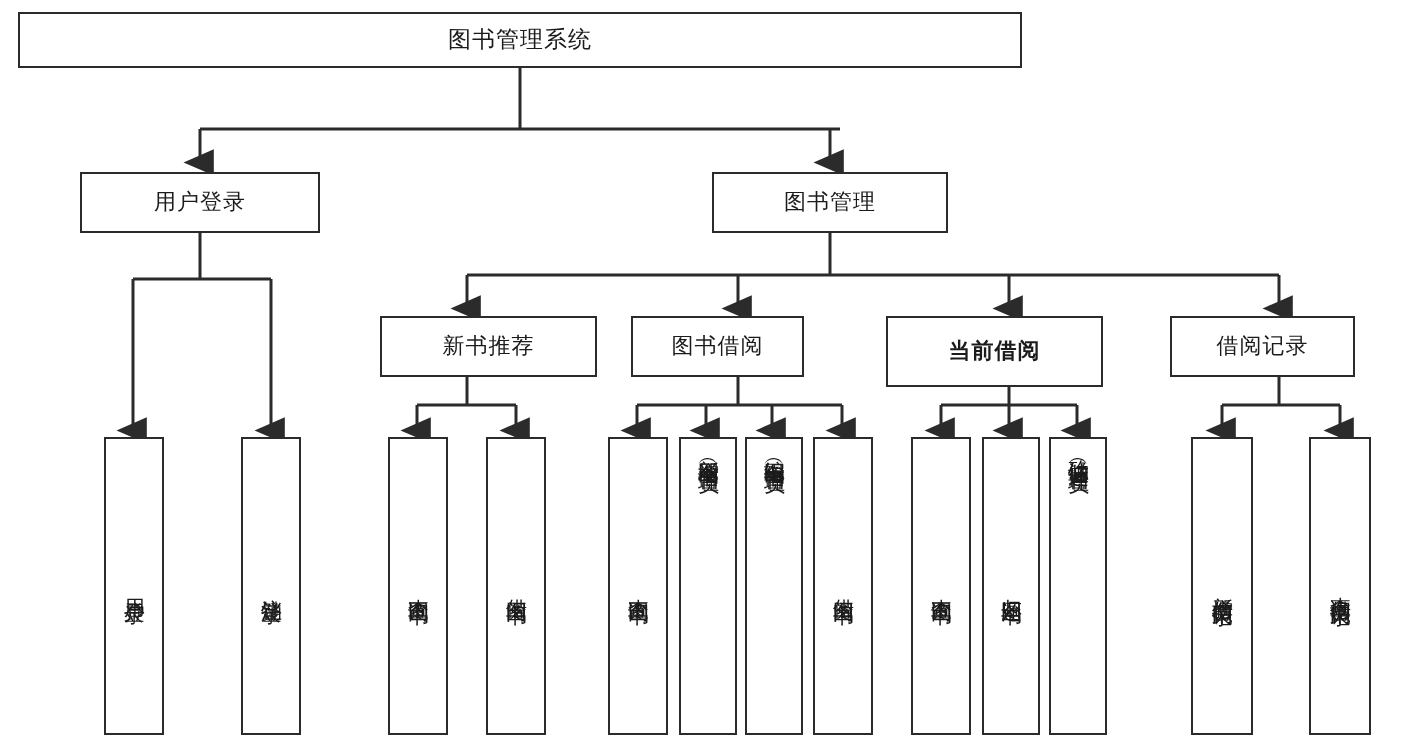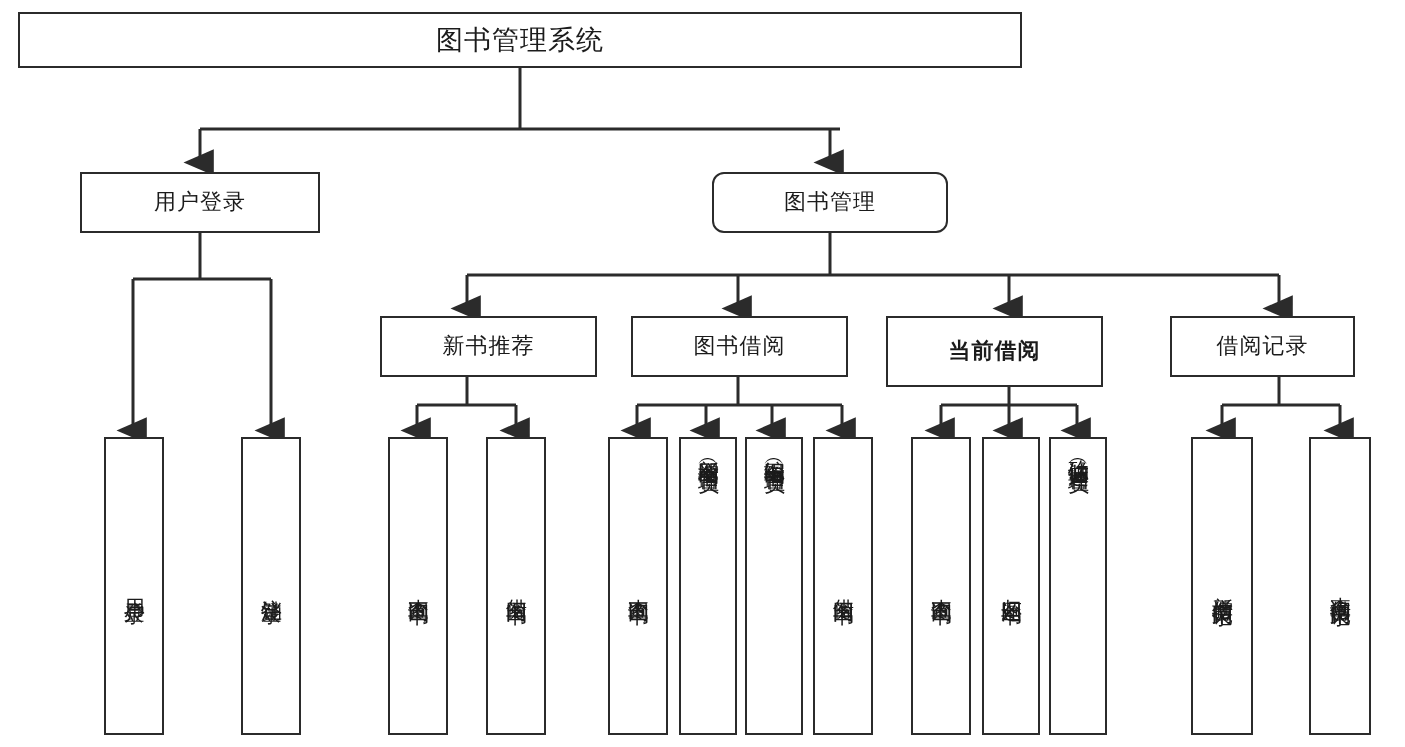--- a/index.html
+++ b/index.html
@@ -32,21 +32,21 @@
     color:#1b1b1b;
     z-index:2;
   }
   
   .node.horiz{
     font-size:22px;
     letter-spacing:1px;
     line-height:1.2;
     white-space:nowrap;
   }
-  .node.root{ font-size:27px; }
+  .node.root{ font-size:23px; }
   
   .node.vert{
     align-items:flex-start;
     justify-content:center;
     padding-top:4px;
   }
   .node.vert .vtext{
     writing-mode:vertical-rl;
     text-orientation:upright;
     font-size:21px;
@@ -125,28 +125,28 @@
     </g>
   </svg>
 
   <div class="node horiz root" style="left:18px; top:12px; width:1004px; height:56px;">
     <span>图书管理系统</span>
   </div>
 
   <div class="node horiz" style="left:80px; top:172px; width:240px; height:61px;">
     <span>用户登录</span>
   </div>
-  <div class="node horiz" style="left:712px; top:172px; width:236px; height:61px;border-radius:12px;">
+  <div class="node horiz" style="left:712px; top:172px; width:236px; height:61px;">
     <span>图书管理</span>
   </div>
 
   <div class="node horiz" style="left:380px; top:316px; width:217px; height:61px;">
     <span>新书推荐</span>
   </div>
-  <div class="node horiz" style="left:631px; top:316px; width:217px; height:61px;">
+  <div class="node horiz" style="left:631px; top:316px; width:173px; height:61px;">
     <span>图书借阅</span>
   </div>
   <div class="node horiz" style="left:886px; top:316px; width:217px; height:71px;font-weight:bold;">
     <span>当前借阅</span>
   </div>
   <div class="node horiz" style="left:1170px; top:316px; width:185px; height:61px;">
     <span>借阅记录</span>
   </div>
 
   <div class="node vert center" style="left:104px; top:437px; width:60px; height:298px;">

